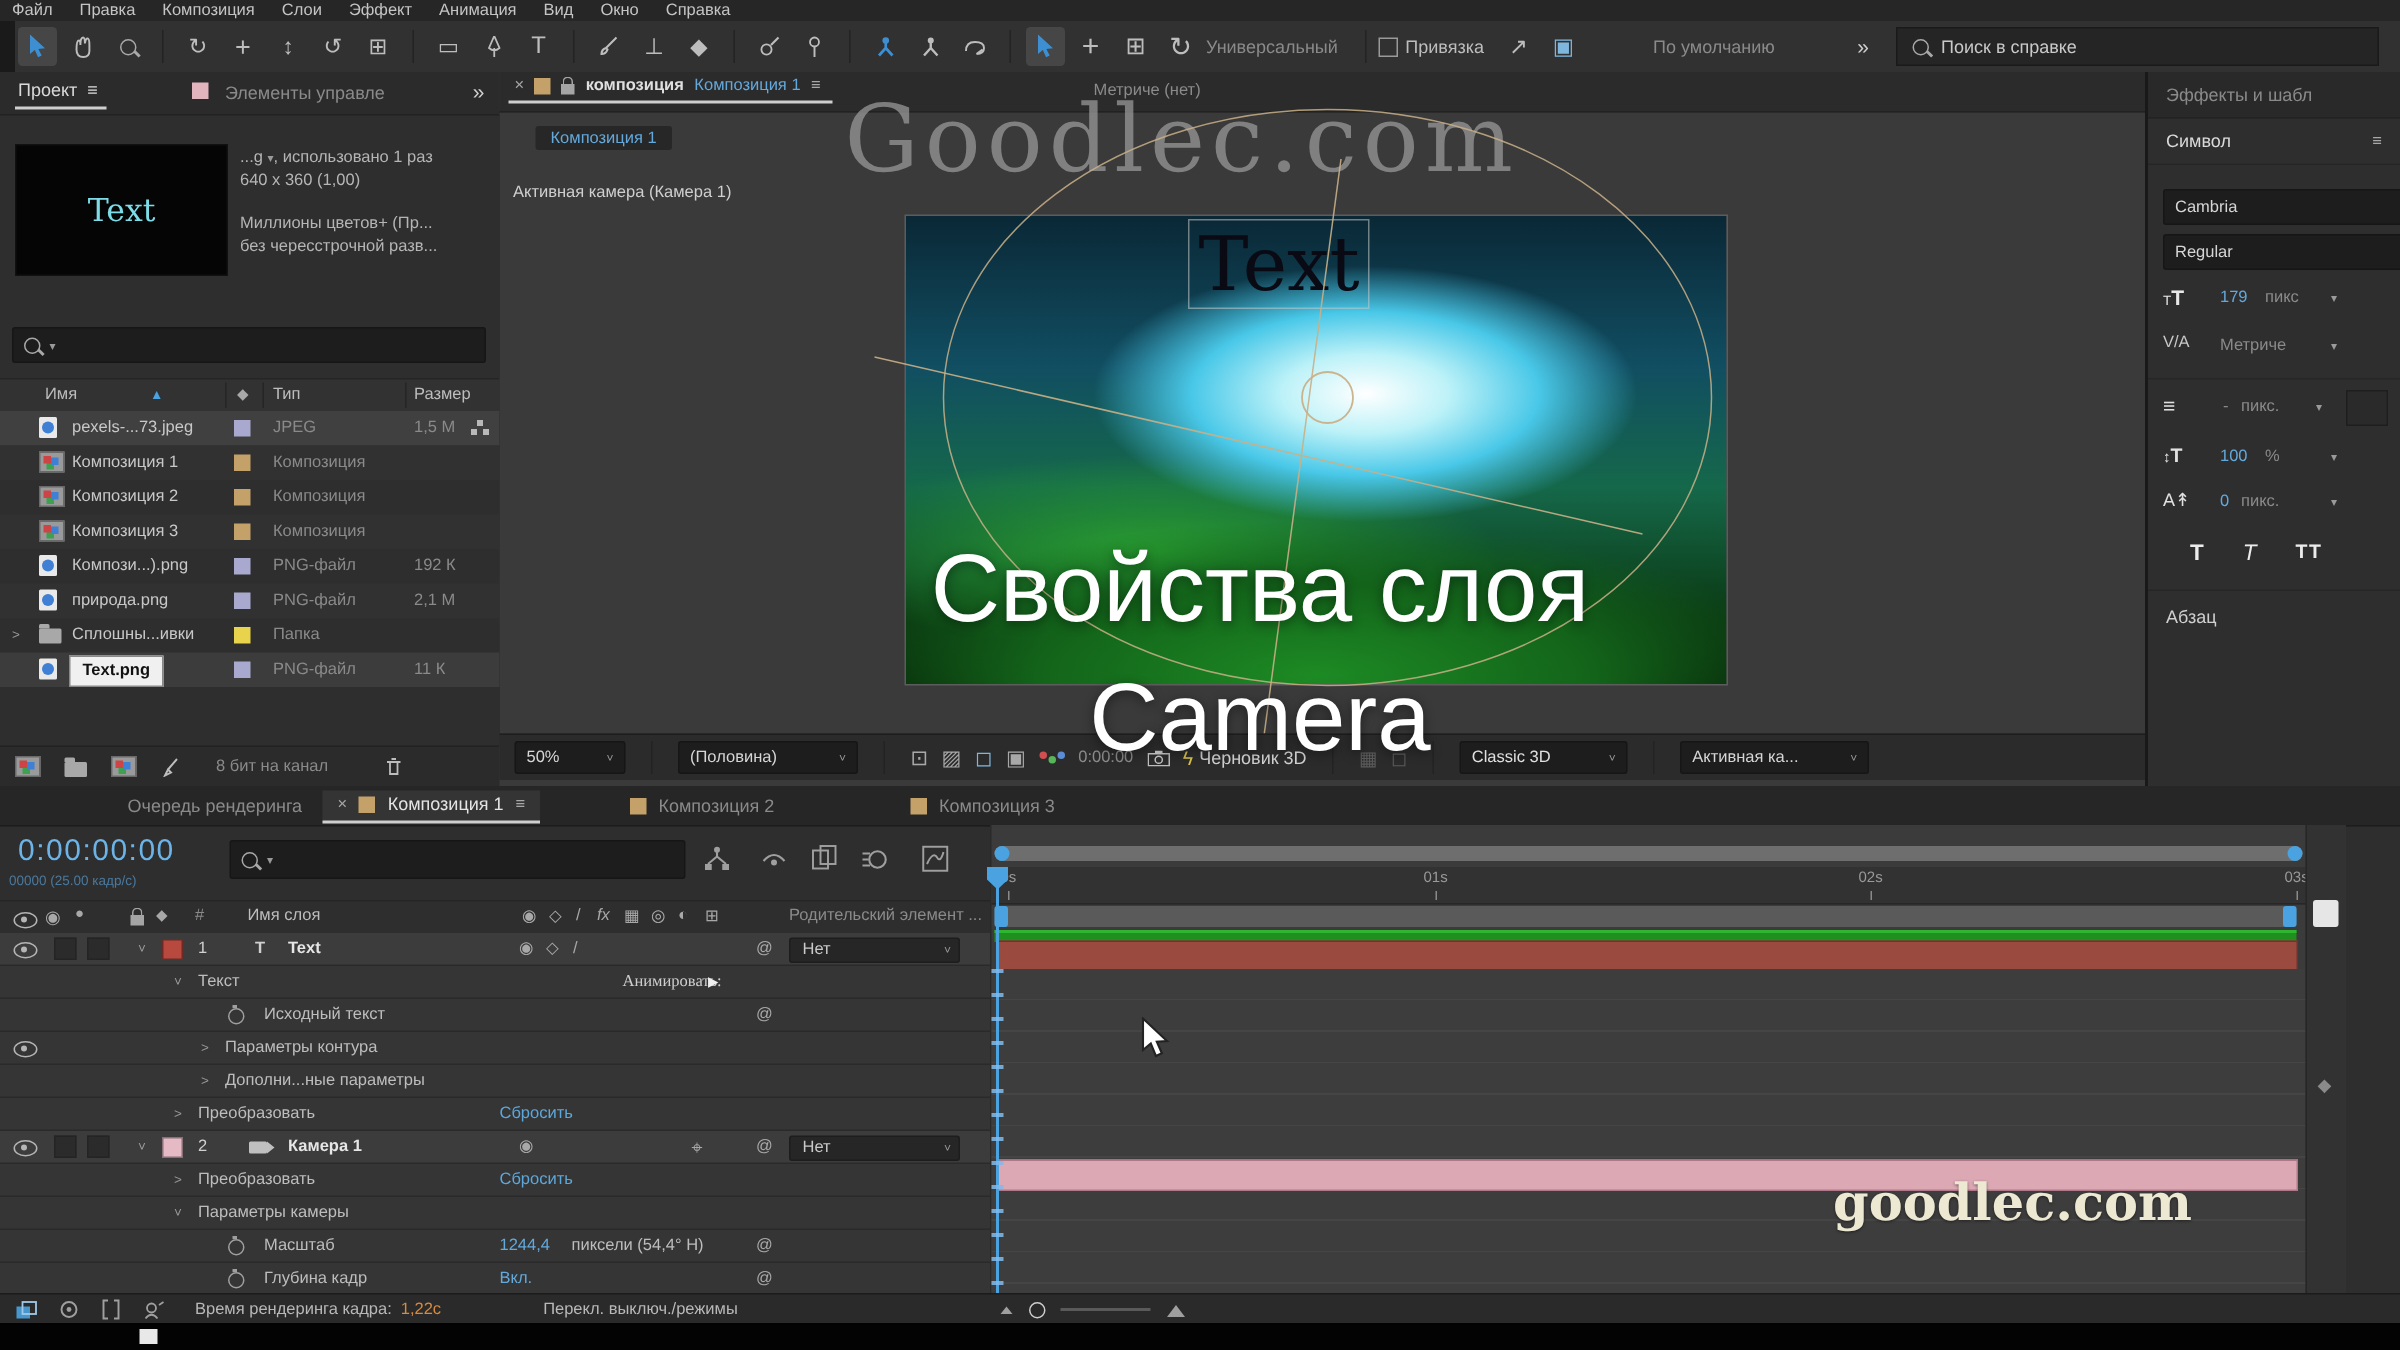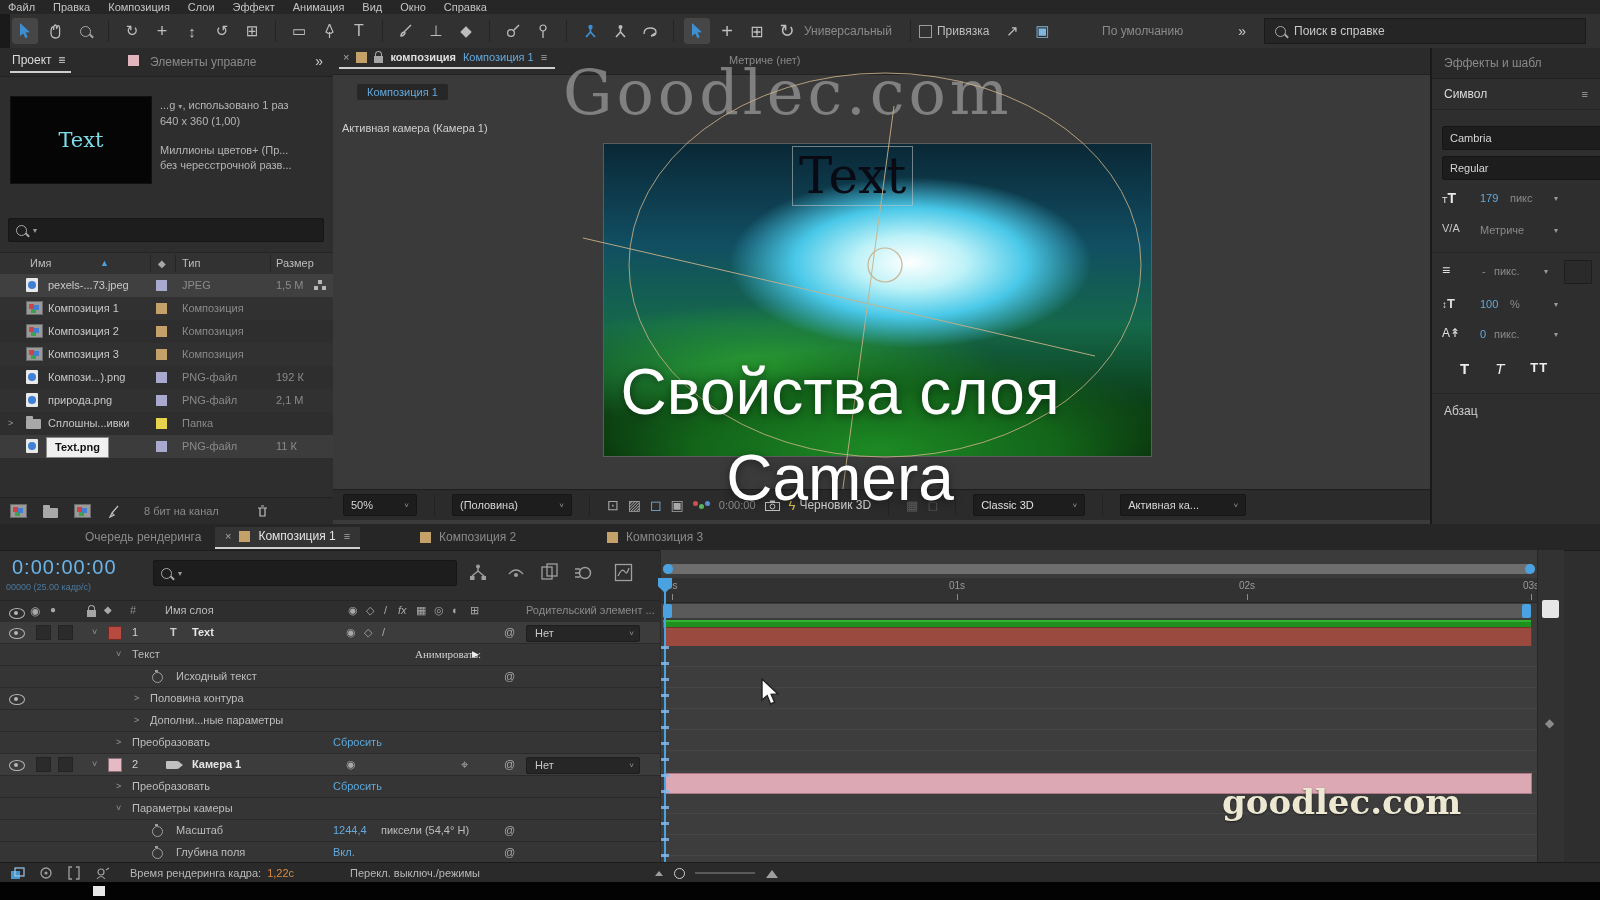--- a/index.html
+++ b/index.html
@@ -502,21 +502,21 @@
           <span style="left: 472px; color: rgb(239, 239, 239); font-size: 9px;">▶</span>
         </div>
         <div class="tl-row">
           <span class="i-stopwatch" style="left: 152px; top: 6px;"></span>
           <span style="left: 176px; color: rgb(189, 189, 189);">Исходный текст</span>
           <span class="glyph" style="left: 504px;">@</span>
         </div>
         <div class="tl-row">
           <span class="i-eye" style="left: 9px; top: 6px;"></span>
           <span class="twirl" style="left: 134px;">&gt;</span>
-          <span style="left: 150px; color: rgb(189, 189, 189);">Половина контура</span>
+          <span style="left: 150px; color: rgb(189, 189, 189);">Параметры контура</span>
         </div>
         <div class="tl-row">
           <span class="twirl" style="left: 134px;">&gt;</span>
           <span style="left: 150px; color: rgb(189, 189, 189);">Дополни...ные параметры</span>
         </div>
         <div class="tl-row">
           <span class="twirl" style="left: 116px;">&gt;</span>
           <span style="left: 132px; color: rgb(189, 189, 189);">Преобразовать</span>
           <span class="link" style="left: 333px;">Сбросить</span>
         </div>
@@ -545,21 +545,21 @@
         </div>
         <div class="tl-row">
           <span class="i-stopwatch" style="left: 152px; top: 6px;"></span>
           <span style="left: 176px; color: rgb(189, 189, 189);">Масштаб</span>
           <span class="blue" style="left: 333px;">1244,4</span>
           <span style="left: 381px; color: rgb(189, 189, 189);">пиксели (54,4° H)</span>
           <span class="glyph" style="left: 504px;">@</span>
         </div>
         <div class="tl-row">
           <span class="i-stopwatch" style="left: 152px; top: 6px;"></span>
-          <span style="left: 176px; color: rgb(189, 189, 189);">Глубина поля</span>
+          <span style="left: 176px; color: rgb(189, 189, 189);">Глубина кадр</span>
           <span class="blue" style="left: 333px;">Вкл.</span>
           <span class="glyph" style="left: 504px;">@</span>
         </div>
       </div>
 
     <div class="abs" style="left:660px;top:26px;width:877px;height:312px;background:#3b3b3b;border-left:1px solid #2a2a2a;">
       <div class="abs" style="left:2px;top:14px;width:872px;height:10px;background:#6e6e6e;border-radius:5px;">
         <span class="abs" style="left:0;top:0;width:10px;height:10px;background:#4aa3e0;border-radius:5px;"></span>
         <span class="abs" style="right:0;top:0;width:10px;height:10px;background:#4aa3e0;border-radius:5px;"></span>
       </div>
@@ -609,21 +609,21 @@
       </svg>
     <svg width="14" height="14" viewBox="0 0 14 14">
         <path d="M5,1 H2 V13 H5 M9,1 h3 V13 H9" stroke="#9f9f9f" stroke-width="1.3" fill="none"></path>
       </svg>
     <svg width="15" height="13" viewBox="0 0 15 13">
         <circle cx="6" cy="5" r="3" fill="none" stroke="#9f9f9f" stroke-width="1.2"></circle>
         <path d="M2,12 q4,-5 8,0 M11,3 l3,-2" stroke="#9f9f9f" stroke-width="1.2" fill="none"></path>
       </svg>
     <span style="color:#b8b8b8;margin-left:6px;">Время рендеринга кадра:</span>
     <span style="color:#d98a3d;margin-left:-8px;">1,22с</span>
-    <span style="color:#b8b8b8;margin-left:42px;">Перекл. выключ./режимы</span>
+    <span style="color:#b8b8b8;margin-left:54px;">Перекл. выключ./режимы</span>
     <span style="margin-left:160px;display:inline-flex;align-items:center;gap:10px;">
       <svg width="10" height="8" viewBox="0 0 10 8">
           <path d="M1,7 L5,2 L9,7 Z" fill="#9f9f9f"></path>
         </svg>
       <span style="display:inline-block;width:9px;height:9px;border:1.5px solid #cfcfcf;border-radius:50%;"></span>
       <span style="display:inline-block;width:60px;height:2px;background:#5a5a5a;"></span>
       <svg width="14" height="11" viewBox="0 0 14 11">
           <path d="M1,10 L7,2 L13,10 Z" fill="#9f9f9f"></path>
         </svg>
     </span>

